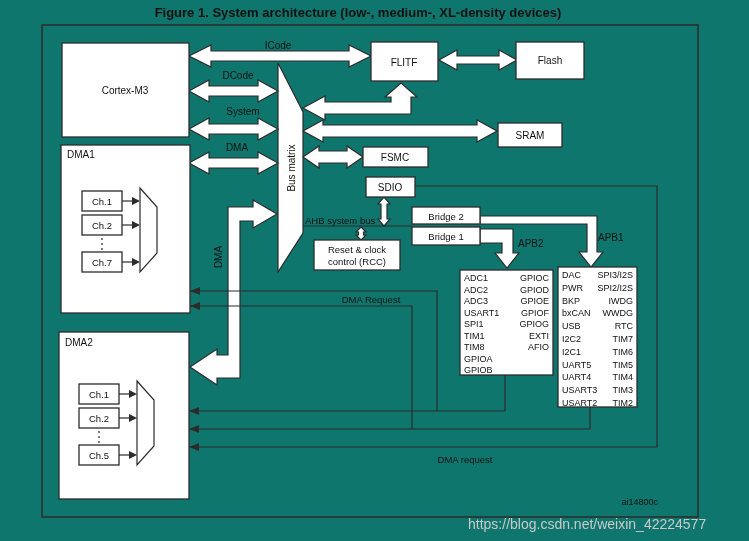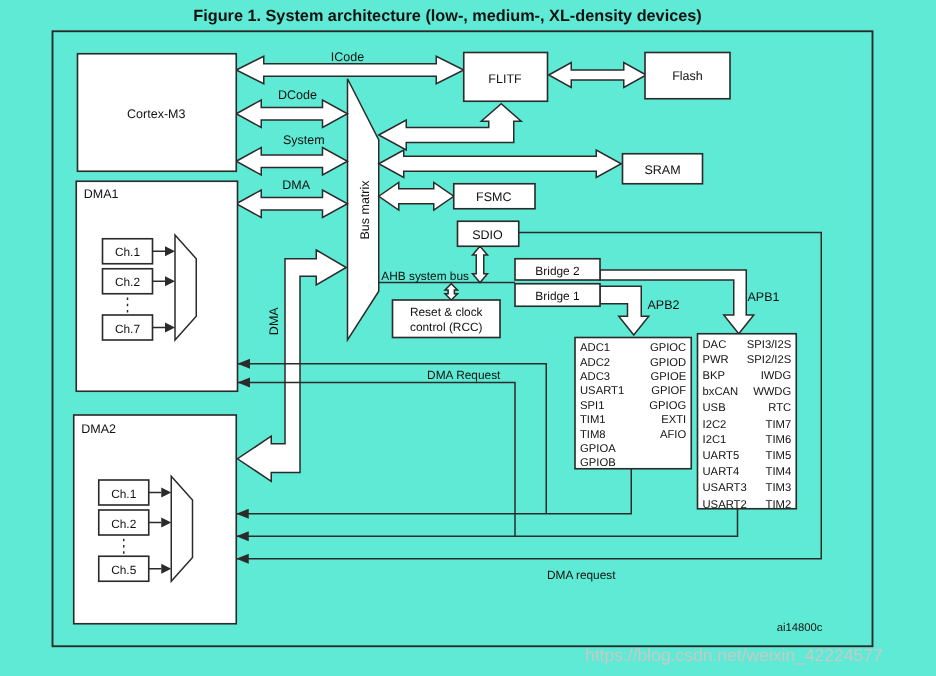--- a/index.html
+++ b/index.html
@@ -1,16 +1,16 @@
 <!DOCTYPE html>
 <html><head>
 <meta charset="utf-8">
 <style>
   html,body{margin:0;padding:0;background:#ffffff;}
-  .stage{position:relative;width:749px;height:541px;background:#5eead4;overflow:hidden;}
+  .stage{position:relative;width:749px;height:541px;background:#0f766e;overflow:hidden;}
   svg{display:block;}
   .box{fill:#ffffff;stroke:#2b2b2b;stroke-width:1.3;}
   .hollow{fill:#ffffff;stroke:#2b2b2b;stroke-width:1.2;}
   .wire{fill:none;stroke:#2b2b2b;stroke-width:1.2;}
   .dotted{fill:none;stroke:#2b2b2b;stroke-width:1.2;stroke-dasharray:2 3;}
   .solidhead{fill:#2b2b2b;stroke:none;}
   .frame{fill:none;stroke:#2b2b2b;stroke-width:1.5;}
   text{font-family:"Liberation Sans","DejaVu Sans",sans-serif;fill:#111111;}
   .ttl{font-size:13px;font-weight:bold;}
   .t10{font-size:10px;}

